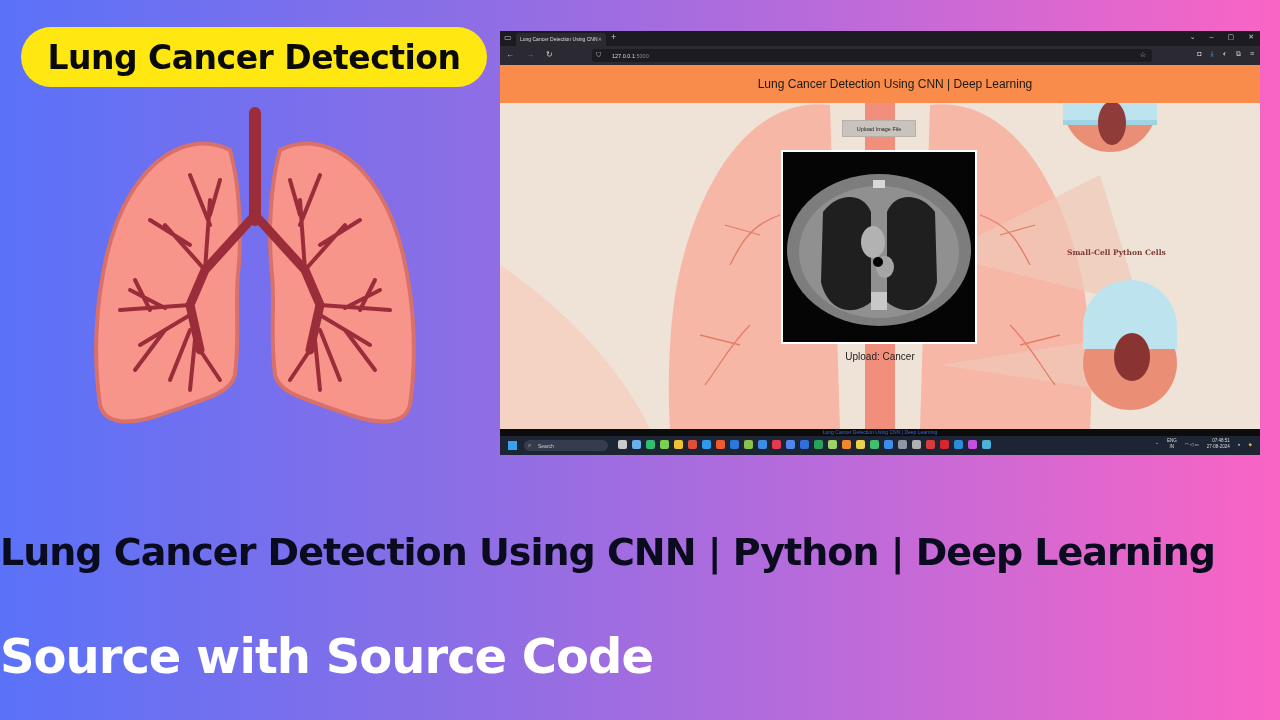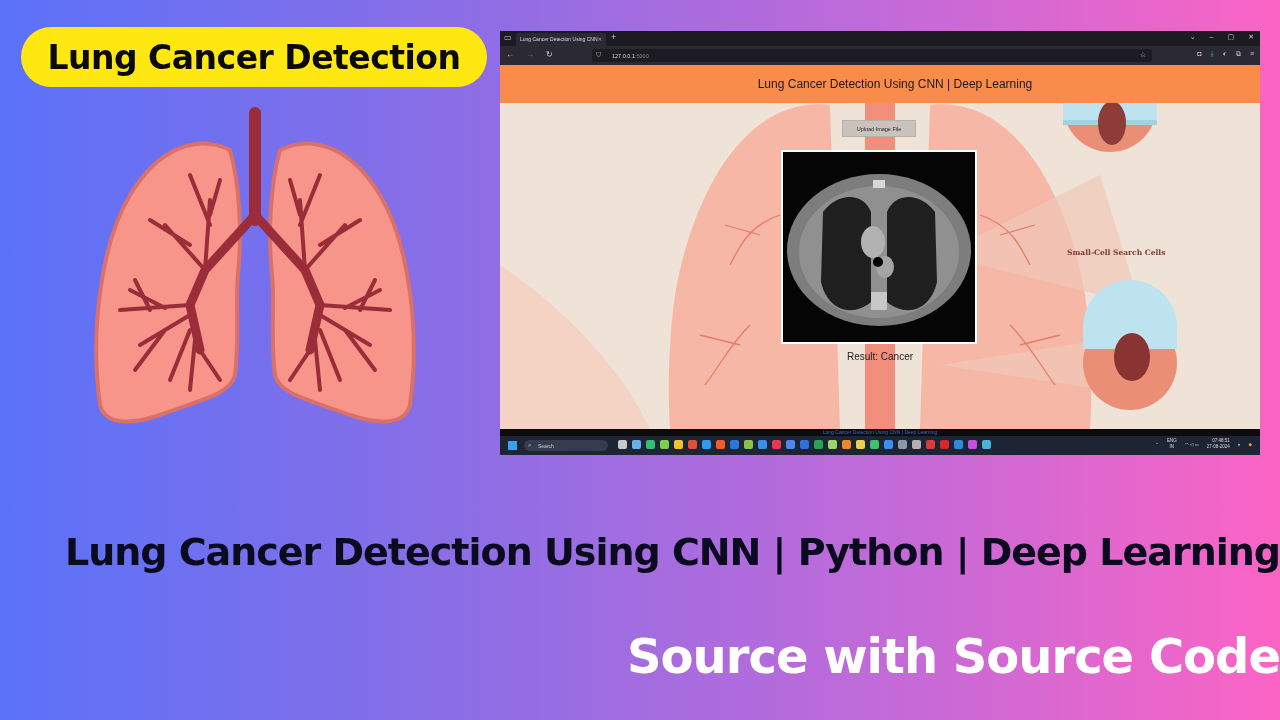--- a/index.html
+++ b/index.html
@@ -12,21 +12,21 @@
   .pill {
     position: absolute; left: 21px; top: 27px; width: 466px; height: 60px;
     background: #ffe812; border-radius: 30px;
     display: flex; align-items: center; justify-content: center;
     font-family: "DejaVu Sans", sans-serif; font-weight: bold; font-size: 33px; color: #0a0a0a;
     letter-spacing: -0.5px;
     text-align: right;
   }
   .lungs-wrap { position: absolute; left: 90px; top: 105px; width: 340px; height: 330px; }
   .headline {
-    position: absolute; left: 0; width: 1280px; text-align: right;
+    position: absolute; left: 0; width: 1280px; text-align: left;
     font-family: "DejaVu Sans", sans-serif; font-weight: bold;
   }
   .h1 { top: 530px; font-size: 38px; color: #0b0b1f; letter-spacing: -1px; }
   .h2 { top: 628px; font-size: 48px; color: #ffffff; letter-spacing: -1px; }
 
   
   .win { position: absolute; left: 500px; top: 31px; width: 760px; height: 424px; background: #1c1b22; overflow: hidden; }
   .tabbar { height: 15px; background: #1c1b22; position: relative; }
   .tab { position: absolute; left: 16px; top: 2px; width: 90px; height: 13px; background: #2b2a33; border-radius: 3px 3px 0 0;
     font-size: 5px; color: #ddd; padding: 3px 4px; white-space: nowrap; overflow: hidden; }
@@ -160,23 +160,23 @@
           <path d="M152 60 C 137 40, 112 40, 104 60 L 104 150 C 122 165, 147 160, 154 130 Z" fill="#1f1f1f"></path>
           <ellipse cx="90" cy="90" rx="12" ry="16" fill="#b2b2b2"></ellipse>
           <ellipse cx="102" cy="115" rx="9" ry="11" fill="#a5a5a5"></ellipse>
           <circle cx="95" cy="110" r="5" fill="#000"></circle>
           <rect x="88" y="140" width="16" height="18" fill="#c8c8c8"></rect>
           <rect x="90" y="28" width="12" height="8" fill="#d8d8d8"></rect>
         </svg>
       </div>
     </div>
 
-    <div class="result">Result: Cancer</div>
-
-    <div class="cap" style="left:567px;top:183px">Small-Cell Search Cells</div>
+    <div class="result">Upload: Cancer</div>
+
+    <div class="cap" style="left:567px;top:183px">Small-Cell Python Cells</div>
 
   </div>
 
   <div class="footer-strip">Lung Cancer Detection Using CNN | Deep Learning</div>
 
   <div class="taskbar">
     <div class="start"></div>
     <div class="searchbox">
       <span class="mag">⌕</span>
       <span>Search</span>

